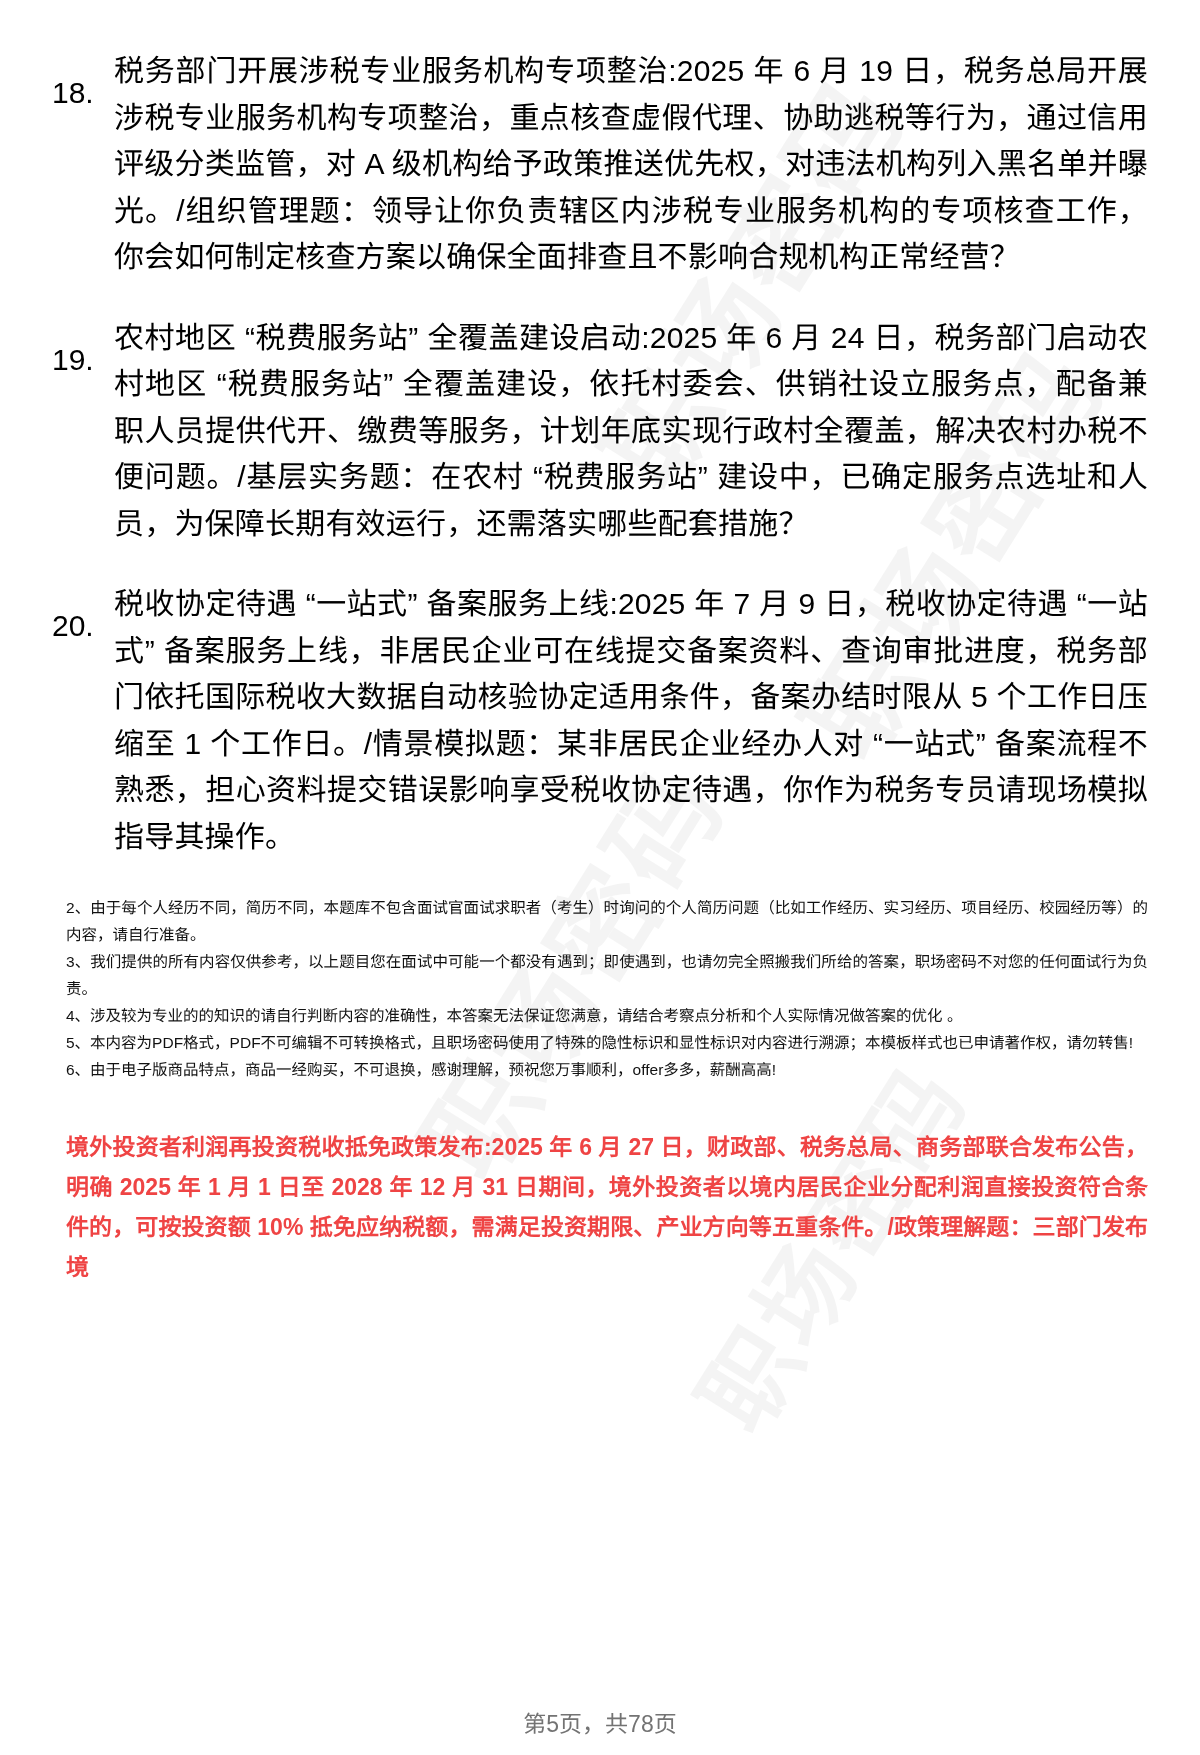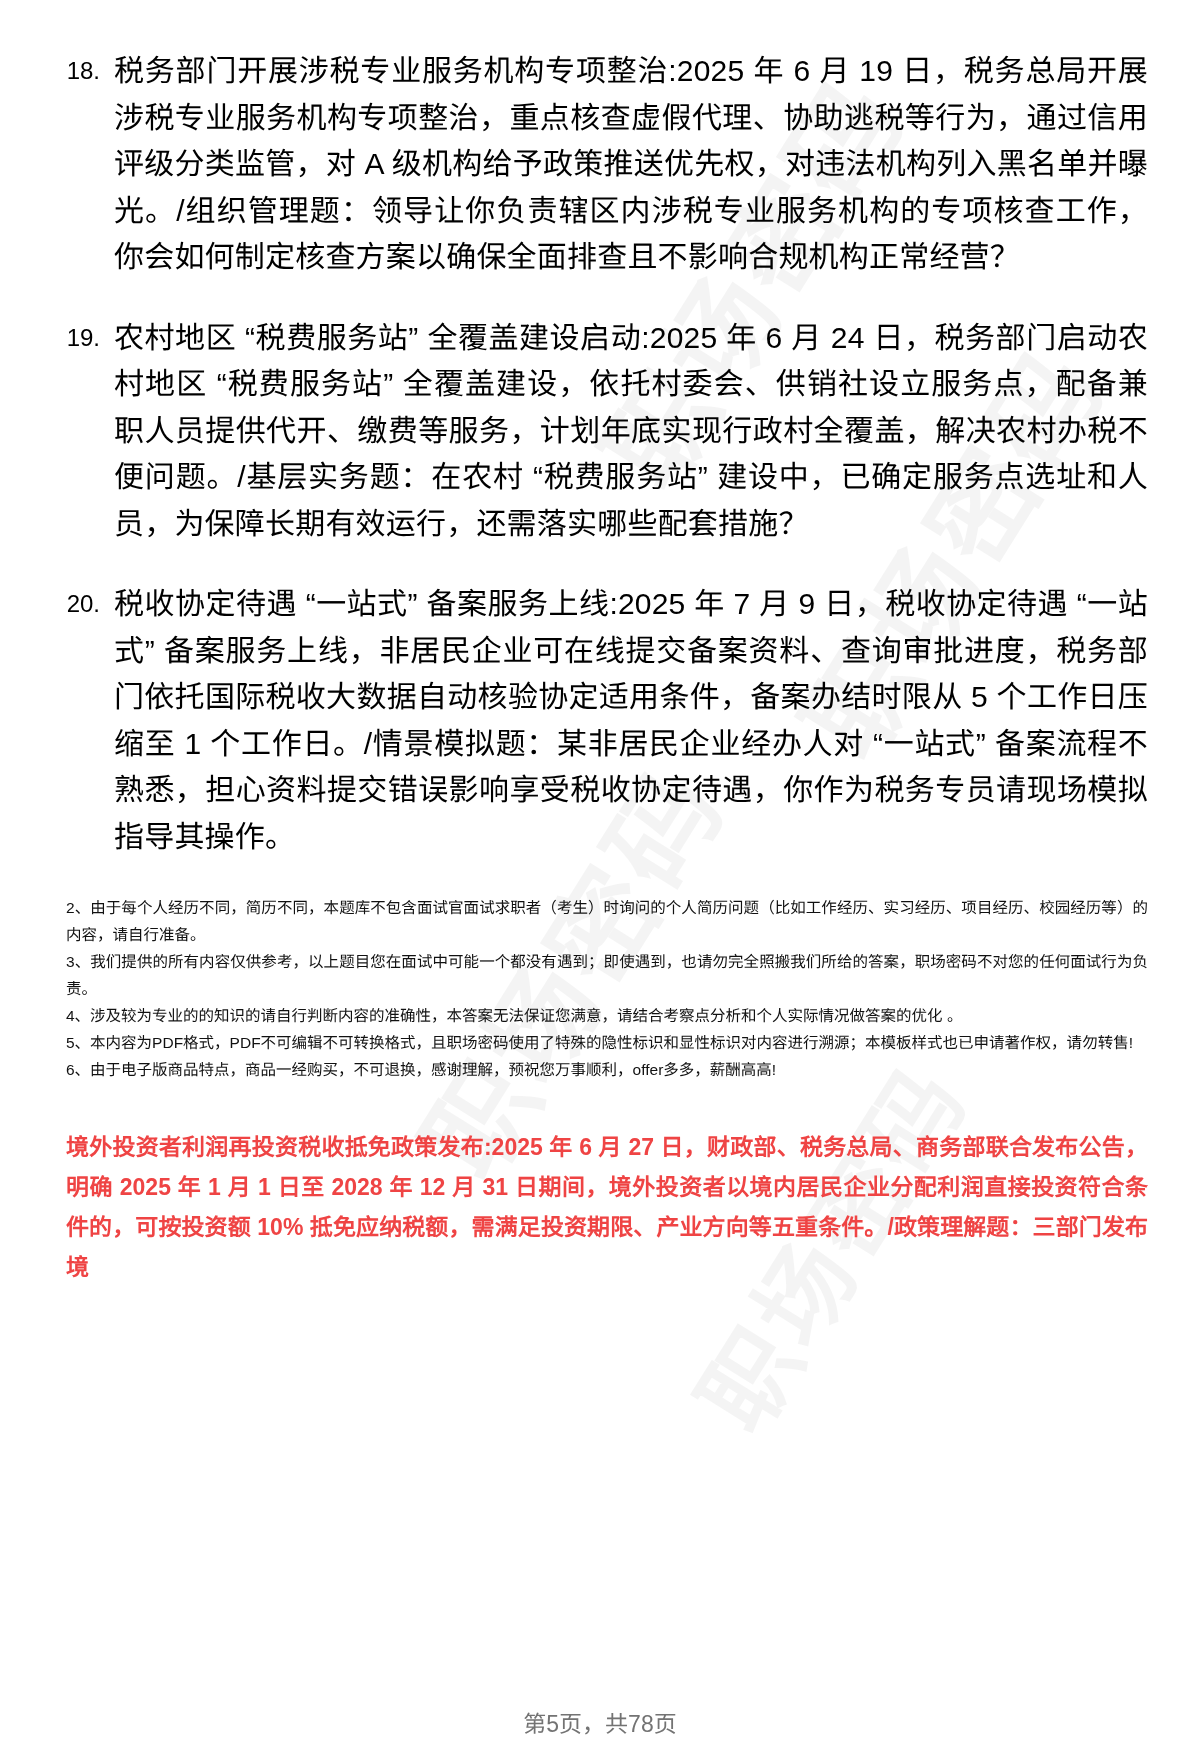--- a/index.html
+++ b/index.html
@@ -58,26 +58,27 @@
     padding: 0;
   }
   .qitem {
     display: flex;
     align-items: flex-start;
     margin-bottom: 34px;
   }
   .qnum {
     flex: 0 0 auto;
     width: 62px;
-    font-size: 24px;
+    font-size: 30px;
     line-height: 46.5px;
-    text-align: right;
+    text-align: left;
     padding-right: 14px;
     box-sizing: border-box;
     letter-spacing: 0;
+    margin-top: 22px;
   }
   .qbody {
     flex: 1 1 auto;
     font-size: 30px;
     line-height: 46.5px;
     text-align: justify;
     text-justify: inter-character;
     letter-spacing: 0.2px;
     word-break: break-all;
   }

